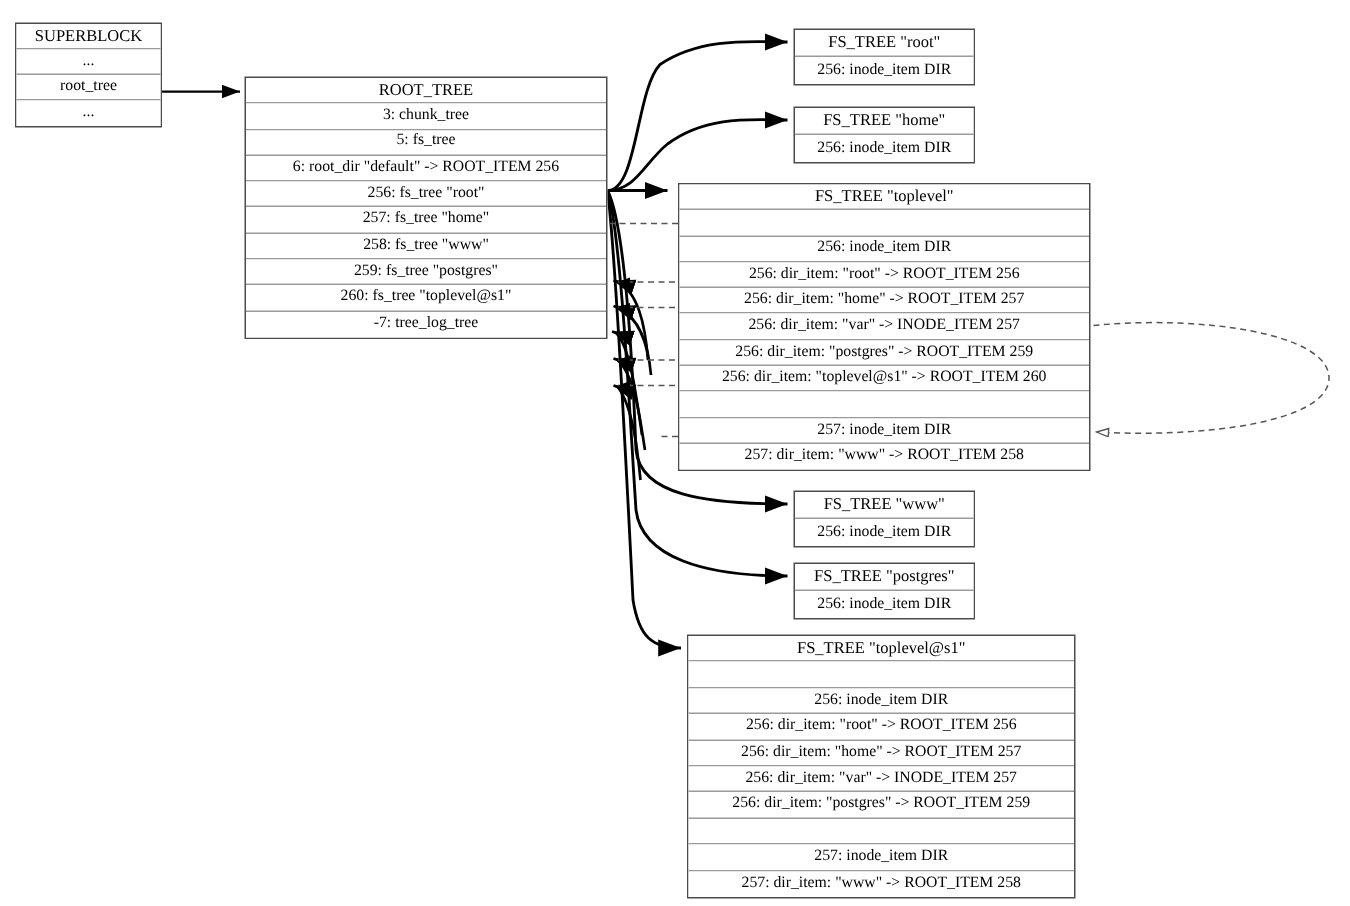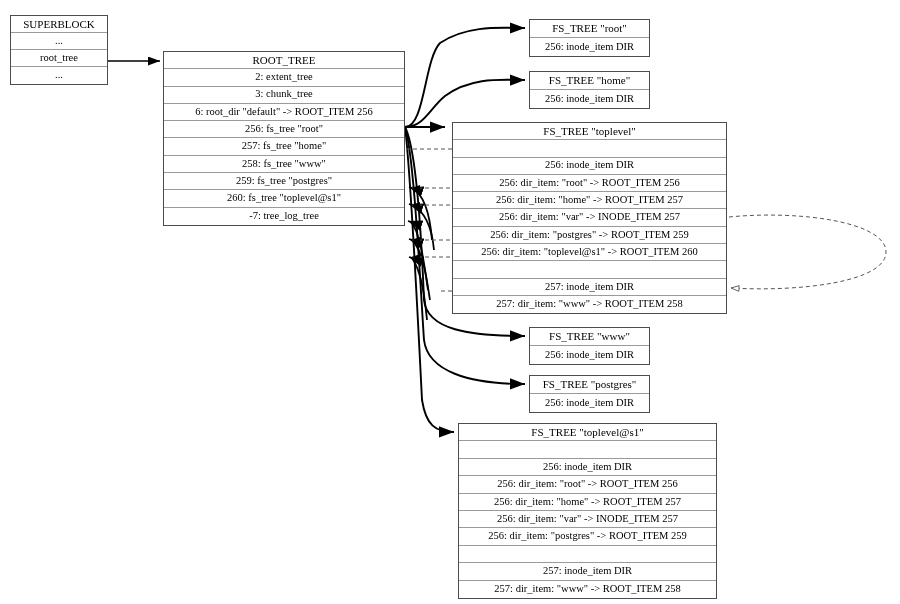--- a/index.html
+++ b/index.html
@@ -104,22 +104,22 @@
 
   <div class="node" id="superblock">
     <div class="row head">SUPERBLOCK</div>
     <div class="row">...</div>
     <div class="row">root_tree</div>
     <div class="row">...</div>
   </div>
 
   <div class="node" id="root-tree">
     <div class="row head">ROOT_TREE</div>
-    <div class="row">2: extent_tree</div>
     <div class="row">3: chunk_tree</div>
+    <div class="row">5: fs_tree</div>
     <div class="row">6: root_dir "default" -&gt; ROOT_ITEM 256</div>
     <div class="row">256: fs_tree "root"</div>
     <div class="row">257: fs_tree "home"</div>
     <div class="row">258: fs_tree "www"</div>
     <div class="row">259: fs_tree "postgres"</div>
     <div class="row">260: fs_tree "toplevel@s1"</div>
     <div class="row">-7: tree_log_tree</div>
   </div>
 
   <div class="node" id="fs-root">

